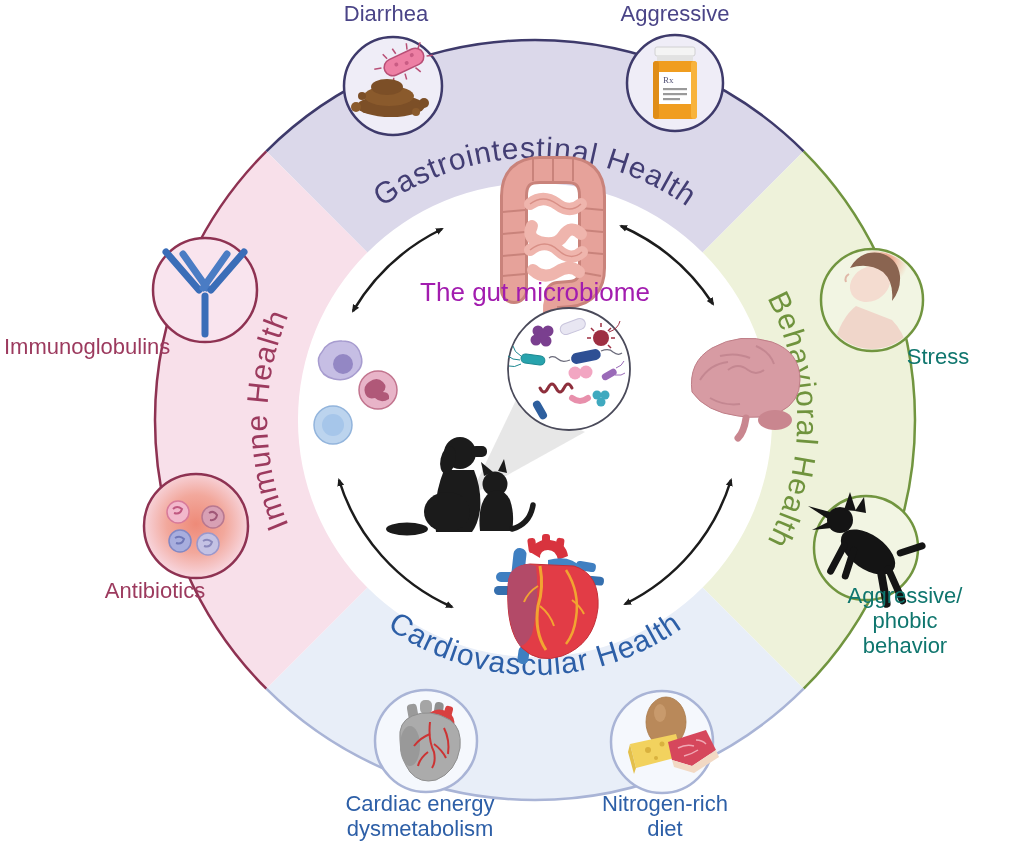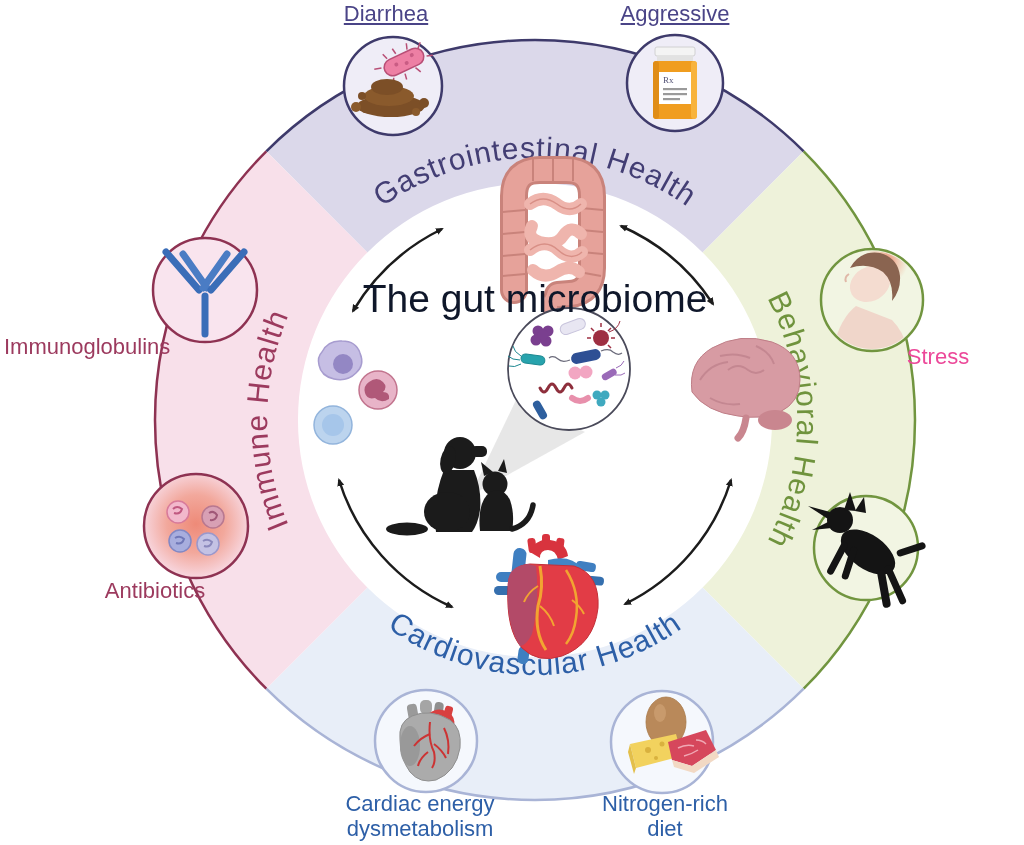--- a/index.html
+++ b/index.html
@@ -1,27 +1,27 @@
 <!DOCTYPE html>
 <html><head>
 <meta charset="utf-8">
 <style>
   html,body{margin:0;padding:0;background:#ffffff;}
   #stage{position:relative;width:1024px;height:845px;background:#ffffff;overflow:hidden;
          font-family:"Liberation Sans",sans-serif;}
   #diagram-svg{position:absolute;left:0;top:0;}
   .lbl{position:absolute;font-size:22px;font-weight:500;line-height:25px;
        white-space:pre-line;text-align:center;transform:translateX(-50%);}
-  .lbl-gi{color:#4a4487;text-decoration:underline;}
+  .lbl-gi{color:#4a4487;}
   .lbl-immune{color:#9c3a5e;}
-  .lbl-behavioral{color:#ec4899;}
+  .lbl-behavioral{color:#0f766e;}
   .lbl-cardio{color:#2d5fa7;}
   .lbl-left{transform:none;text-align:right;}
   #center-title{position:absolute;left:535px;top:277px;transform:translateX(-50%);
-       font-size:39px;font-weight:500;color:#0f172a;white-space:nowrap;}
+       font-size:26px;font-weight:500;color:#a21caf;white-space:nowrap;}
   .qtitle{font-size:30px;font-weight:500;letter-spacing:1px;}
 </style>
 </head>
 <body>
 
 <div id="stage">
 
 <svg id="diagram-svg" width="1024" height="845" viewBox="0 0 1024 845">
   <defs>
     <marker id="ah" markerWidth="9" markerHeight="9" refX="6" refY="4.5" orient="auto-start-reverse" markerUnits="userSpaceOnUse">
@@ -352,18 +352,20 @@
   </g>
 </svg>
 
 <div id="center-title">The gut microbiome</div>
 
 <div class="lbl lbl-gi" style="left:386px;top:1px;">Diarrhea</div>
 <div class="lbl lbl-gi" style="left:675px;top:1px;">Aggressive</div>
 <div class="lbl lbl-immune lbl-left" style="left:4px;top:334px;">Immunoglobulins</div>
 <div class="lbl lbl-immune" style="left:155px;top:578px;">Antibiotics</div>
 <div class="lbl lbl-behavioral" style="left:938px;top:344px;">Stress</div>
+<div class="lbl lbl-behavioral" style="left:905px;top:583px;">Aggressive/
+phobic behavior</div>
 <div class="lbl lbl-cardio" style="left:420px;top:791px;">Cardiac energy
 dysmetabolism</div>
 <div class="lbl lbl-cardio" style="left:665px;top:791px;">Nitrogen-rich
 diet</div>
 
 </div>
 
 </body></html>

